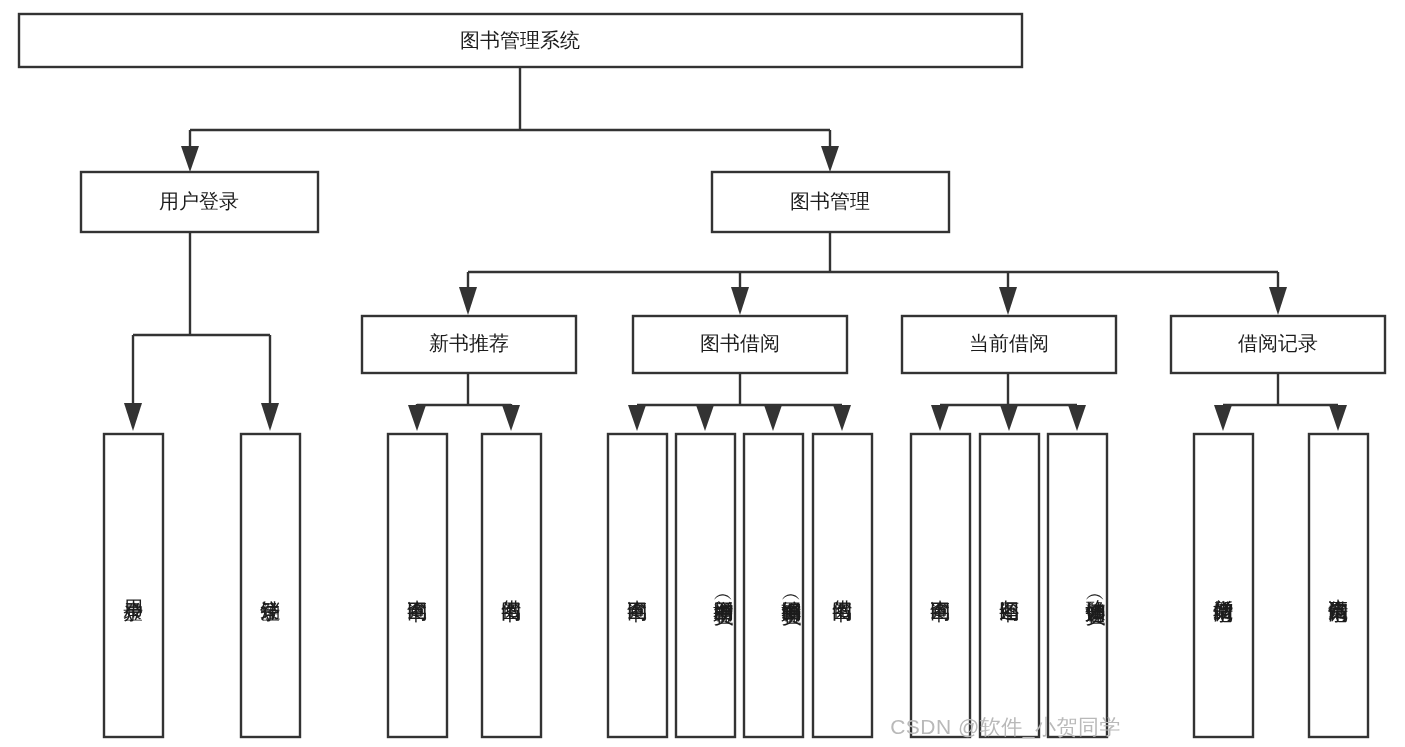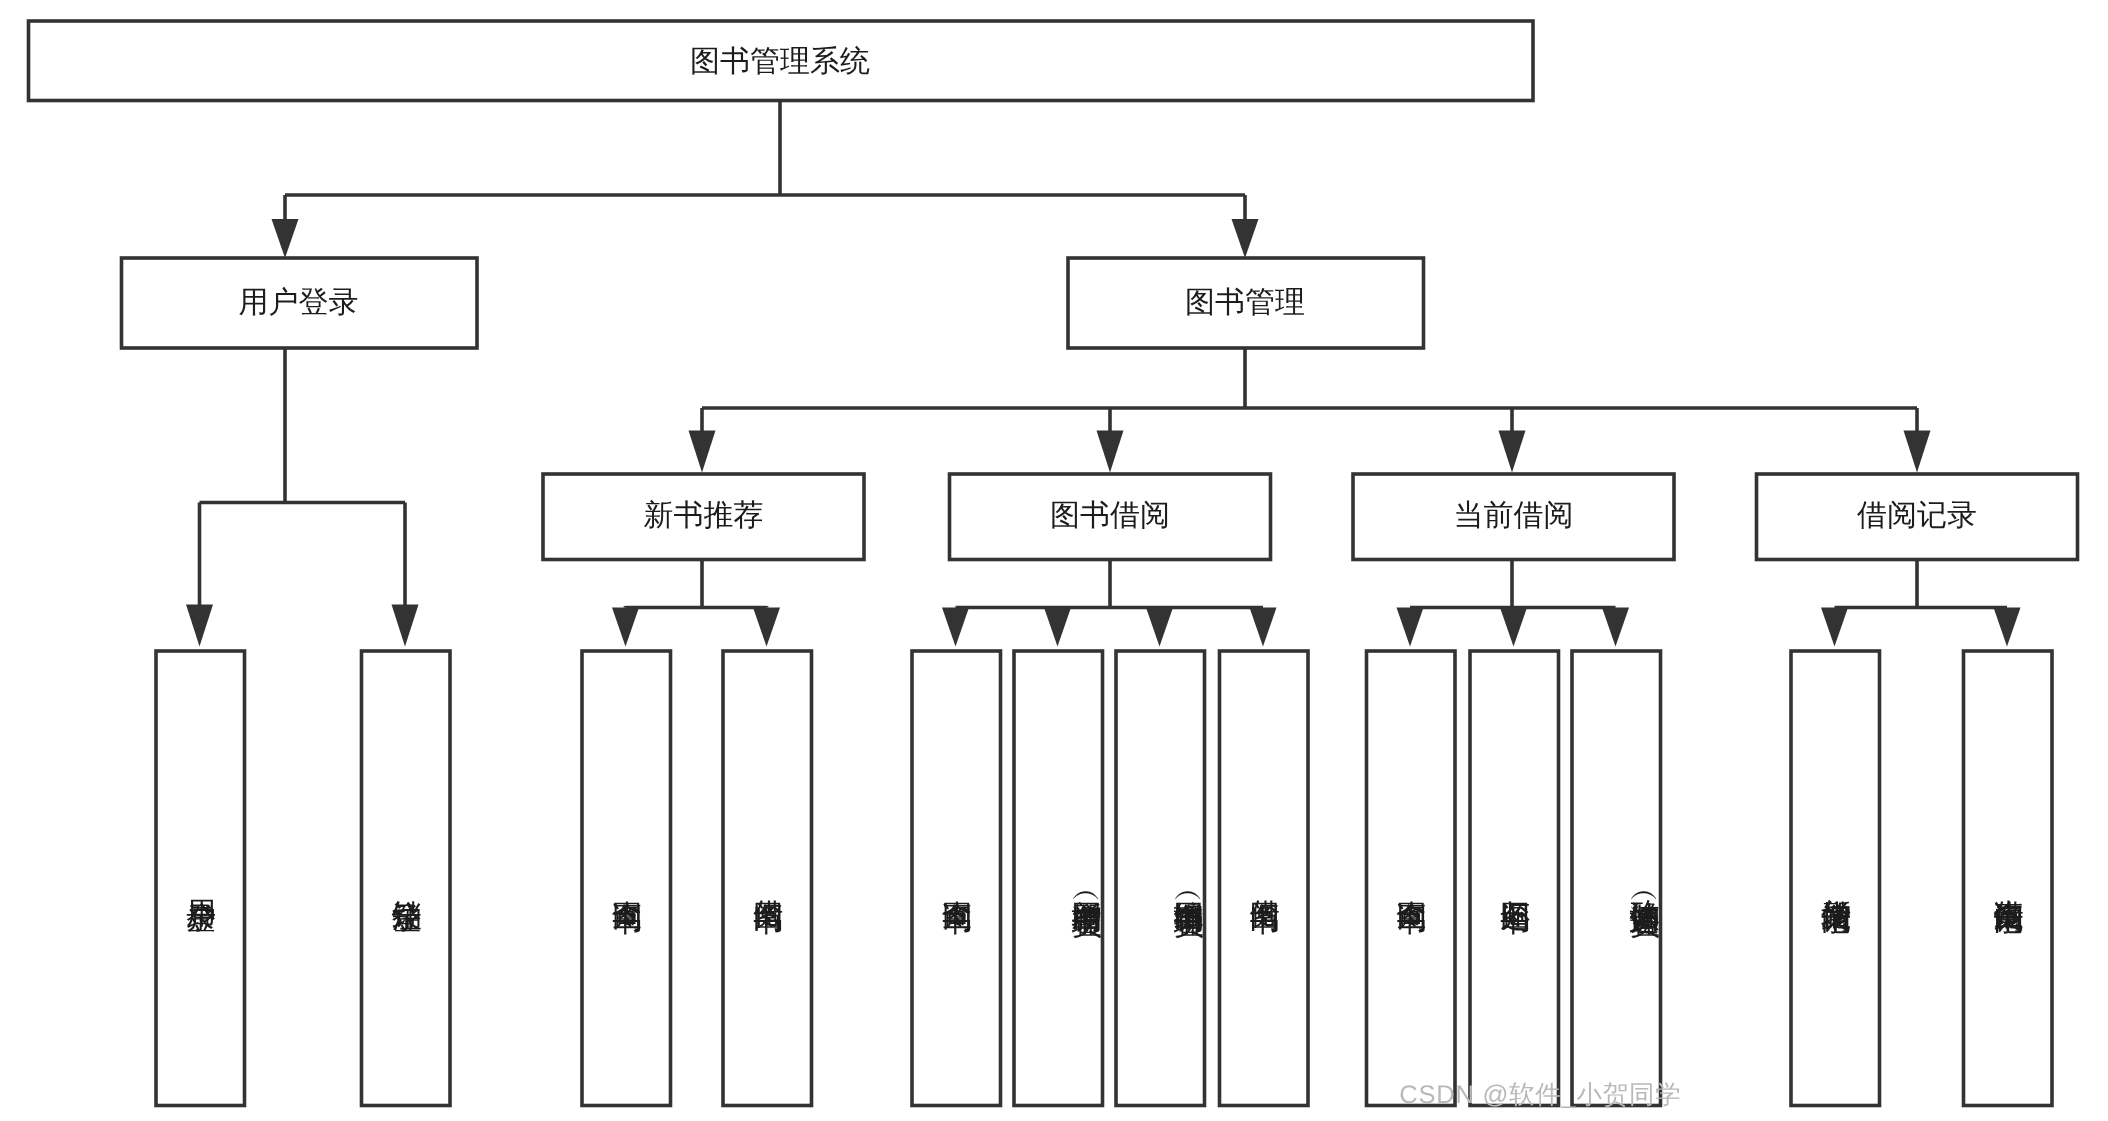--- a/index.html
+++ b/index.html
@@ -60,21 +60,21 @@
     letter-spacing: 1px;
     white-space: nowrap;
     text-align: center;
     user-select: none;
   }
   .watermark {
     position: absolute;
     right: 8px;
     bottom: 6px;
     font-family: "Liberation Sans", "DejaVu Sans", sans-serif;
-    font-size: 17px;
+    font-size: 21px;
     color: #b9b9b9;
     letter-spacing: 0.5px;
     white-space: nowrap;
     pointer-events: none;
   }
 </style>
 </head>
 <body>
 
 <div id="diagram-root">

